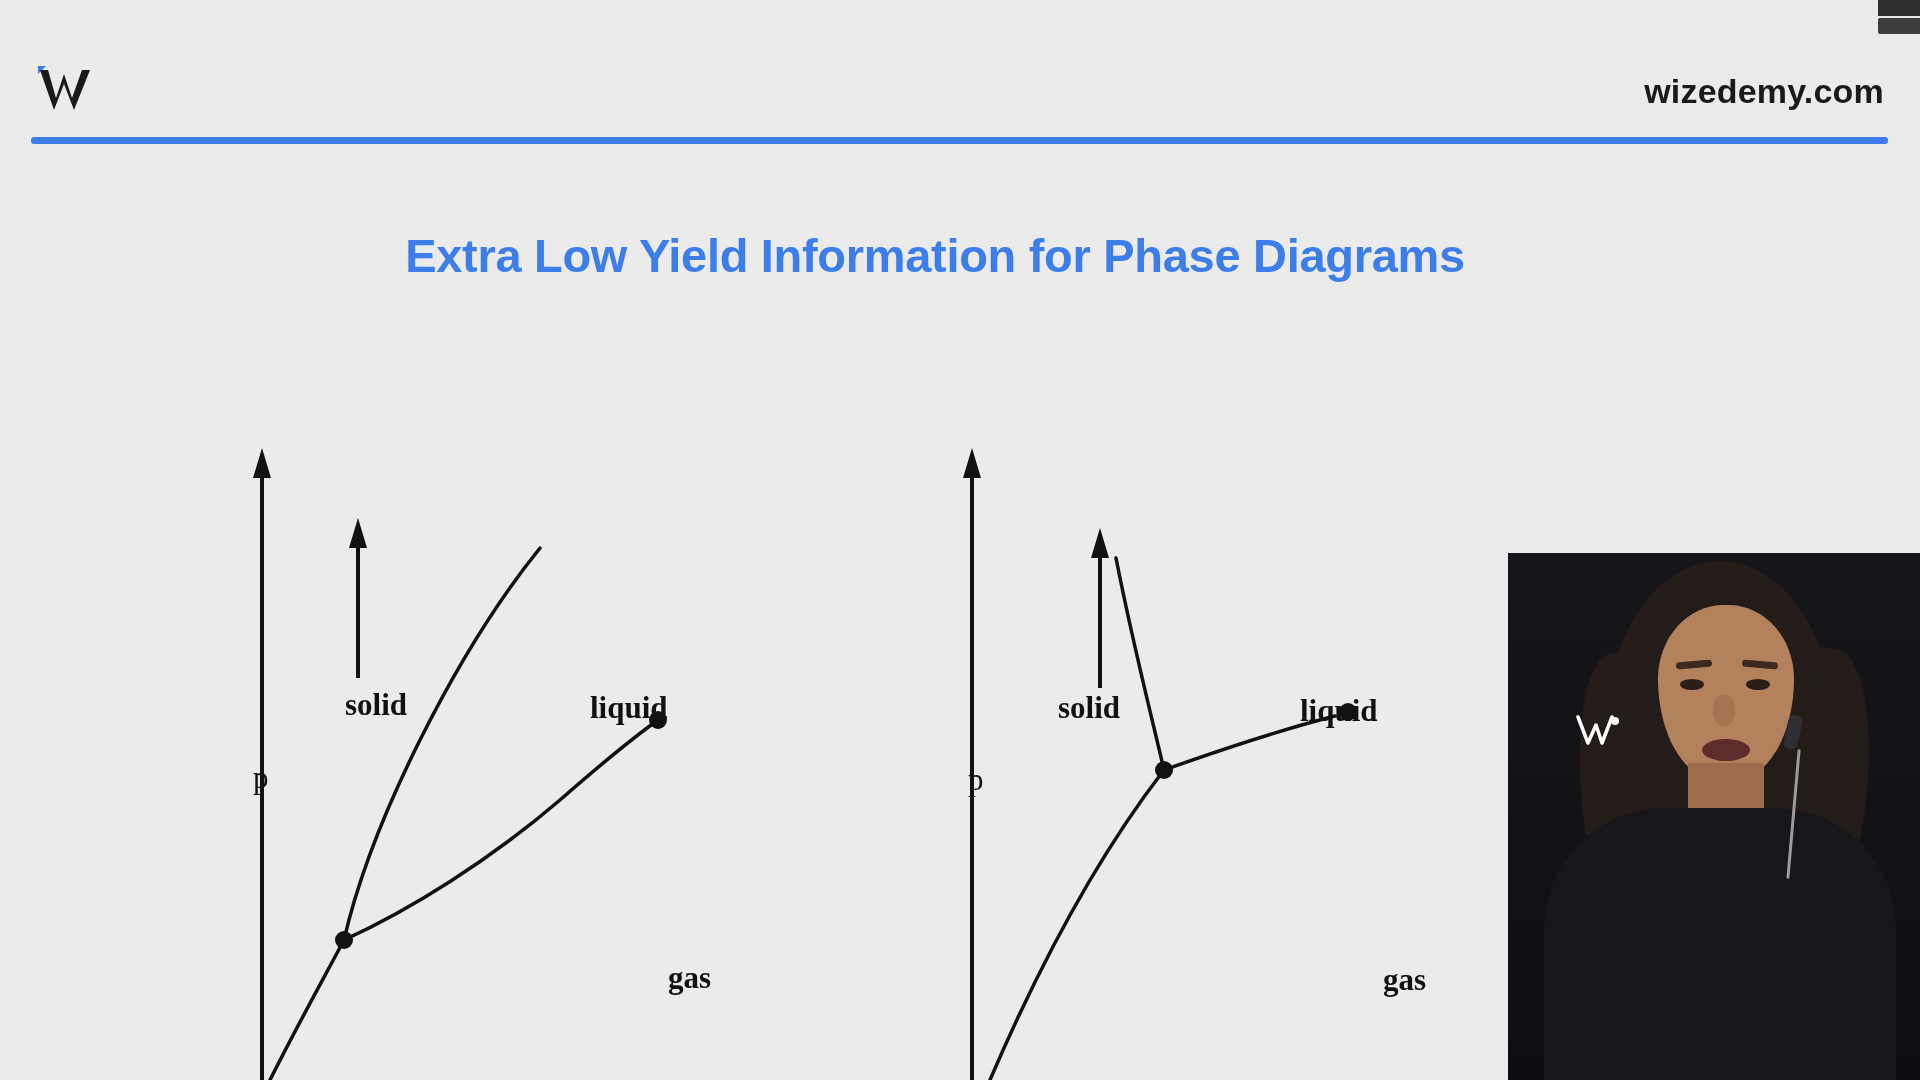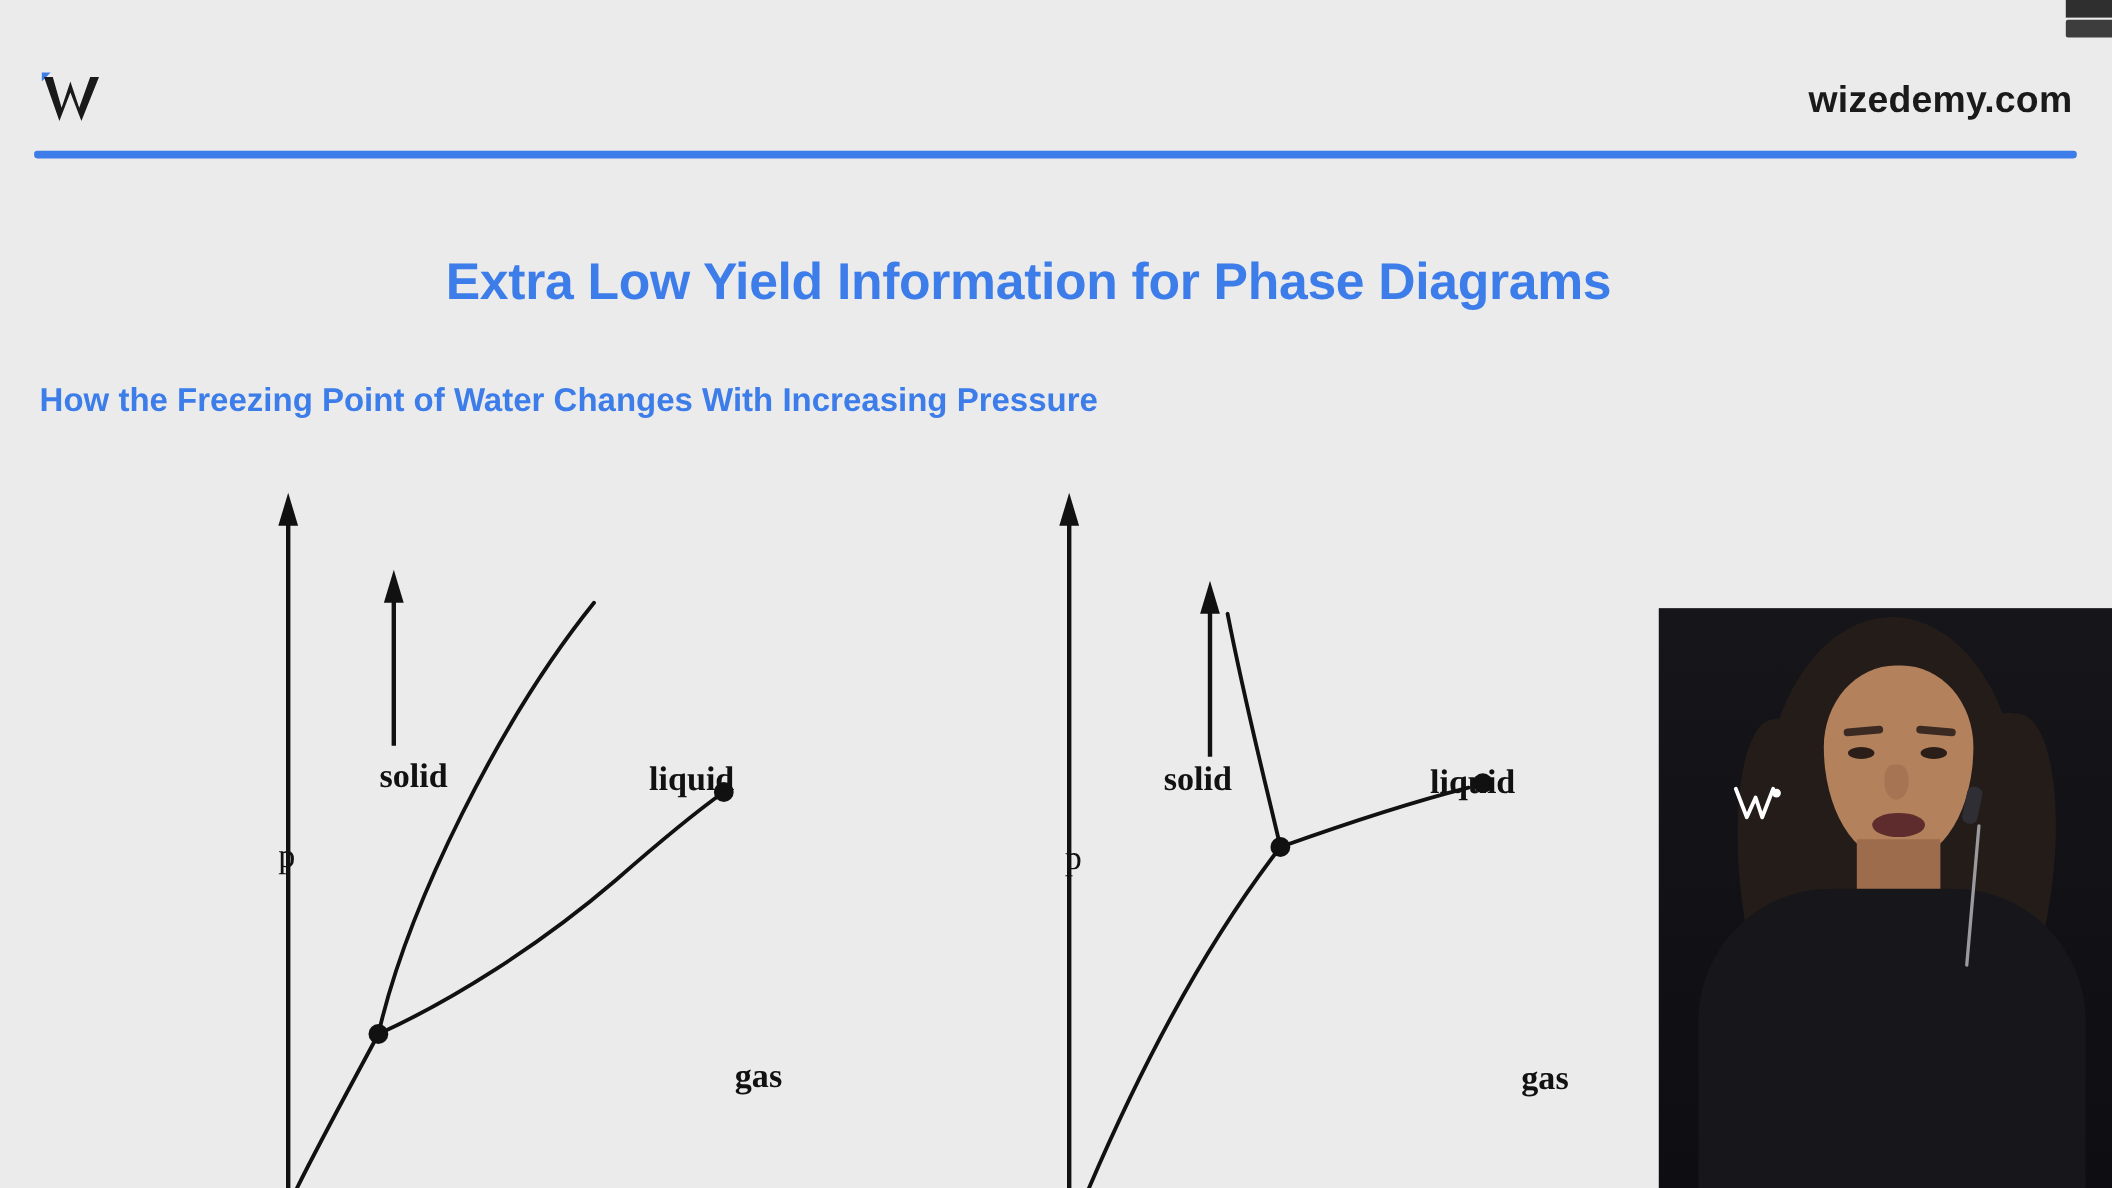--- a/index.html
+++ b/index.html
@@ -249,21 +249,20 @@
         <path d="M4 6 L4 14 L12 6 Z" fill="#3d7dea"></path>
         <path d="M6 10 L20 50 L30 24 L40 50 L56 10 L48 10 L38 38 L30 14 L22 38 L14 10 Z" fill="#1a1a1a"></path>
       </svg>
     </div>
 
     <div class="site-name">wizedemy.com</div>
     <div class="header-rule"></div>
   </div>
 
   <div class="main-title">Extra Low Yield Information for Phase Diagrams</div>
-  <div class="subtitle">How the Freezing Point of Water Changes With Increasing Pressure</div>
 
   <div class="diagram left">
     <svg width="560" height="640" viewBox="0 0 560 640">
 
       <line x1="52" y1="30" x2="52" y2="640" stroke="#111" stroke-width="4"></line>
       <polygon points="52,8 43,38 61,38" fill="#111"></polygon>
 
       <path d="M134 500 C 150 430, 180 360, 210 300 C 240 240, 280 170, 330 108" fill="none" stroke="#111" stroke-width="3.5" stroke-linecap="round"></path>
 
       <path d="M134 500 C 200 470, 280 420, 350 360 C 390 325, 420 300, 448 280" fill="none" stroke="#111" stroke-width="3.5" stroke-linecap="round"></path>

